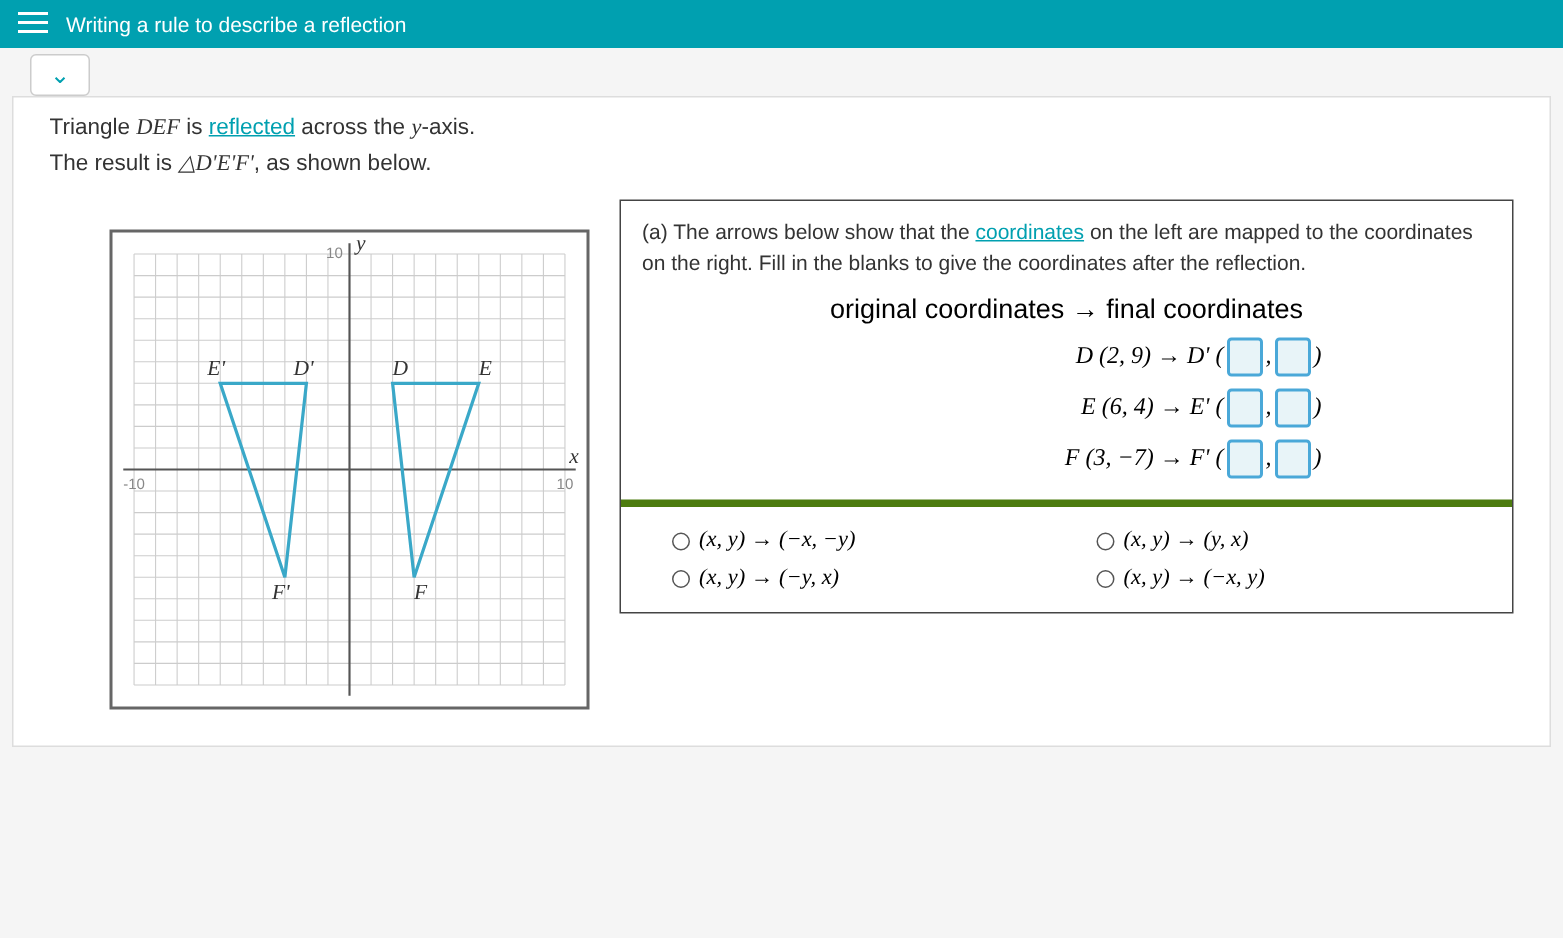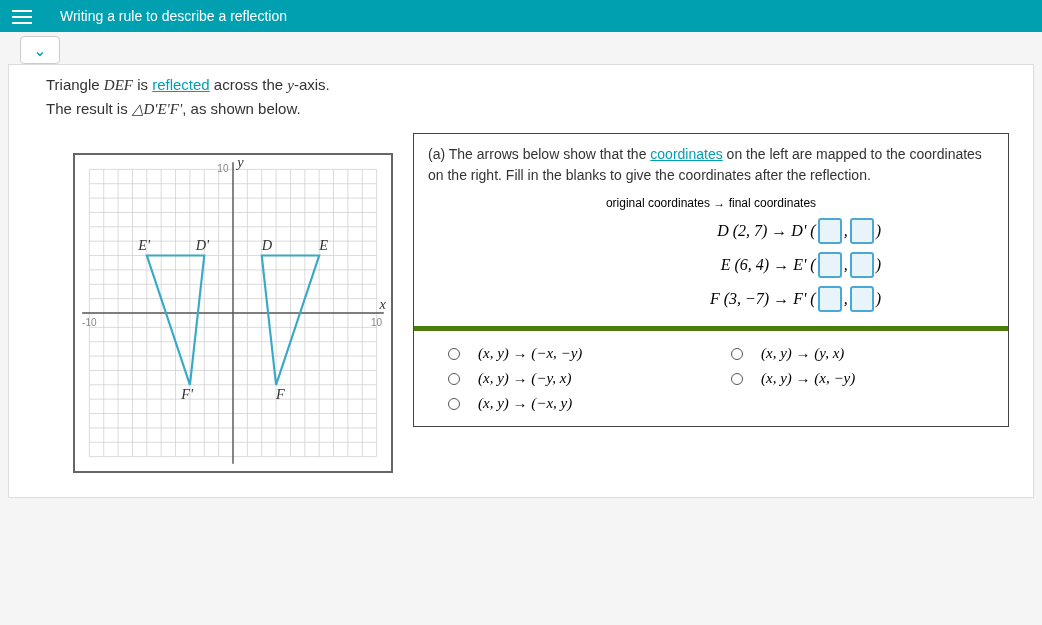--- a/index.html
+++ b/index.html
@@ -8,22 +8,22 @@
       background: #f5f5f5;
       width: 1042px;
       height: 625px;
       overflow: hidden;
     }
     .top-bar {
       background: #00a0b0;
       color: white;
       padding: 8px 12px;
       display: flex;
-      align-items: flex-end;
-      gap: 28px;
+      align-items: flex-start;
+      gap: 12px;
       font-size: 14px;
     }
     .menu-icon { width: 20px; height: 14px; display: flex; flex-direction: column; justify-content: space-between; }
     .menu-icon span { display: block; height: 2px; background: white; }
     .chevron-btn {
       background: white;
       width: 40px;
       height: 28px;
       margin-left: 20px;
       margin-top: 4px;
@@ -39,21 +39,20 @@
       padding: 8px 24px 24px 24px;
       background: white;
       margin: 0px 8px;
       border: 1px solid #ddd;
     }
     .prompt {
       font-size: 15px;
       color: #333;
       line-height: 1.6;
       margin-bottom: 12px;
-      margin-left: 13px;
     }
     .underline-link { color: #00a0b0; text-decoration: underline; }
     .italic { font-style: italic; font-family: 'Times New Roman', serif; }
     .main-row { display: flex; gap: 20px; align-items: flex-start; }
     .graph-box {
       border: 2px solid #666;
       width: 320px;
       height: 320px;
       position: relative;
       margin-left: 40px;
@@ -66,42 +65,42 @@
       flex: 1;
       font-size: 14px;
     }
     .question-a {
       padding: 10px 14px;
       border-bottom: 5px solid #4d7c0f;
     }
     .question-b { padding: 10px 14px; }
     .q-text { color: #333; line-height: 1.5; margin-bottom: 10px; }
     .q-label { display: inline; }
-    .coord-header { text-align: center; margin-bottom: 8px; font-size: 12px; }
+    .coord-header { text-align: center; margin-bottom: 8px; font-size: 18px; }
     .coord-rows { display: flex; flex-direction: column; gap: 8px; align-items: center; margin-bottom: 4px; }
     .coord-row { font-family: 'Times New Roman', serif; font-style: italic; font-size: 16px; display: flex; align-items: center; justify-content: flex-end; width: 340px; }
     .blank-box {
       display: inline-block;
       width: 24px;
       height: 26px;
       border: 2px solid #4aa8d8;
       background: #e8f4f8;
       border-radius: 3px;
       vertical-align: middle;
       margin: 0 2px;
     }
     .options-grid {
       display: grid;
       grid-template-columns: 1fr 1fr;
       gap: 8px 40px;
       padding: 4px 20px;
       font-family: 'Times New Roman', serif;
       font-style: italic;
     }
-    .option { display: flex; align-items: center; gap: 18px; font-size: 15px; }
+    .option { display: flex; align-items: center; gap: 6px; font-size: 15px; }
     .radio-circle {
       width: 12px; height: 12px; border: 1px solid #555; border-radius: 50%;
       flex-shrink: 0;
     }
     .tri { font-family: Arial, sans-serif; font-style: normal; }
     .arrow { font-style: normal; }
   </style>
 </head>
 <body>
 
@@ -197,21 +196,21 @@
         <div class="q-text">
           <span class="q-label">(a)</span><span> The arrows below show that the </span><span class="underline-link">coordinates</span><span> on the left are mapped to the coordinates on the right. Fill in the blanks to give the coordinates after the reflection.</span>
         </div>
         <div class="coord-header">
           <span>original coordinates</span>
           <span class="arrow">→</span>
           <span>final coordinates</span>
         </div>
         <div class="coord-rows">
           <div class="coord-row">
-            <span>D</span>&nbsp;<span>(2, 7)</span>&nbsp;<span class="arrow">→</span>&nbsp;<span>D'</span>&nbsp;(<span class="blank-box"></span>,<span class="blank-box"></span>)
+            <span>D</span>&nbsp;<span>(2, 9)</span>&nbsp;<span class="arrow">→</span>&nbsp;<span>D'</span>&nbsp;(<span class="blank-box"></span>,<span class="blank-box"></span>)
           </div>
           <div class="coord-row">
             <span>E</span>&nbsp;<span>(6, 4)</span>&nbsp;<span class="arrow">→</span>&nbsp;<span>E'</span>&nbsp;(<span class="blank-box"></span>,<span class="blank-box"></span>)
           </div>
           <div class="coord-row">
             <span>F</span>&nbsp;<span>(3, −7)</span>&nbsp;<span class="arrow">→</span>&nbsp;<span>F'</span>&nbsp;(<span class="blank-box"></span>,<span class="blank-box"></span>)
           </div>
         </div>
       </div>
 
@@ -224,23 +223,19 @@
           <div class="option">
               <span class="radio-circle"></span>
               <span>(x, y) → (y, x)</span>
             </div>
           <div class="option">
               <span class="radio-circle"></span>
               <span>(x, y) → (−y, x)</span>
             </div>
           <div class="option">
               <span class="radio-circle"></span>
-              <span>(x, y) → (x, −y)</span>
-            </div>
-          <div class="option">
-              <span class="radio-circle"></span>
               <span>(x, y) → (−x, y)</span>
             </div>
         </div>
       </div>
     </div>
   </div>
 </div>
 
 </body></html>

